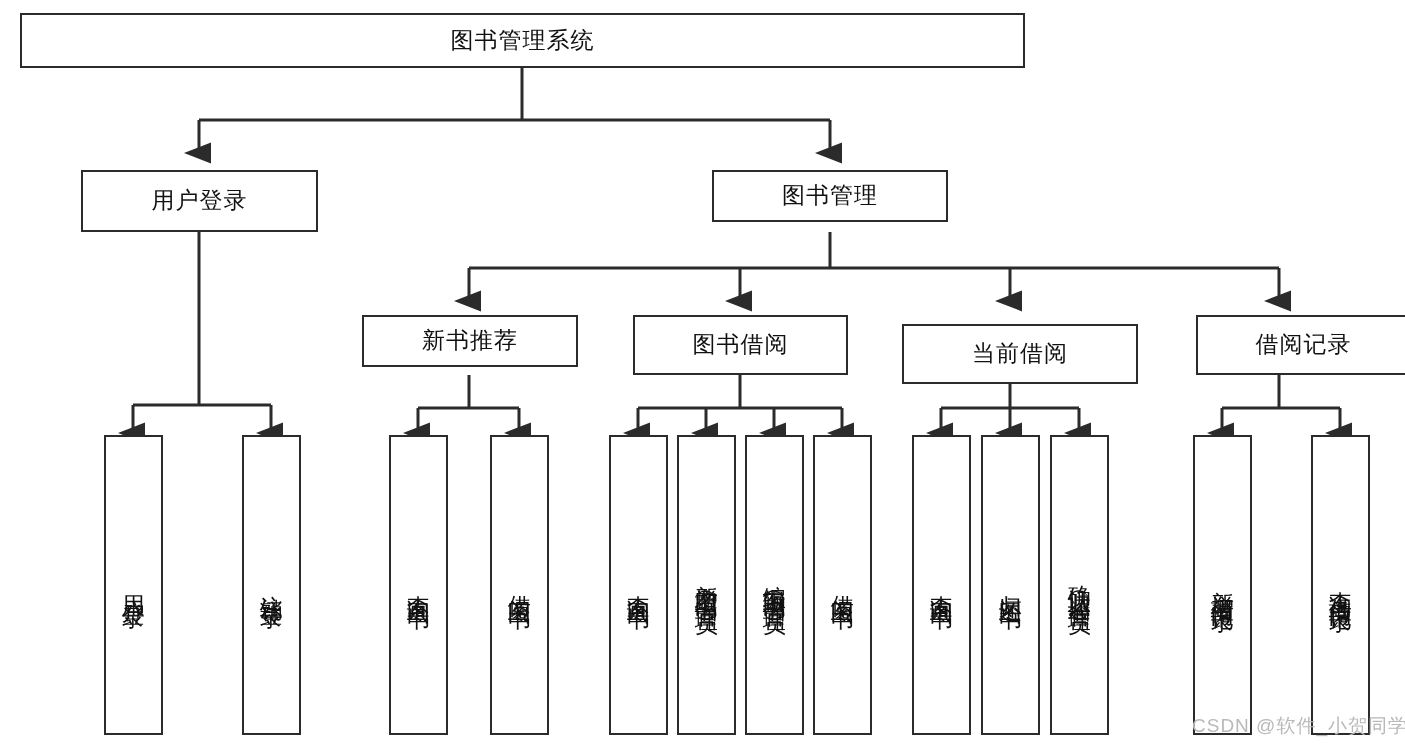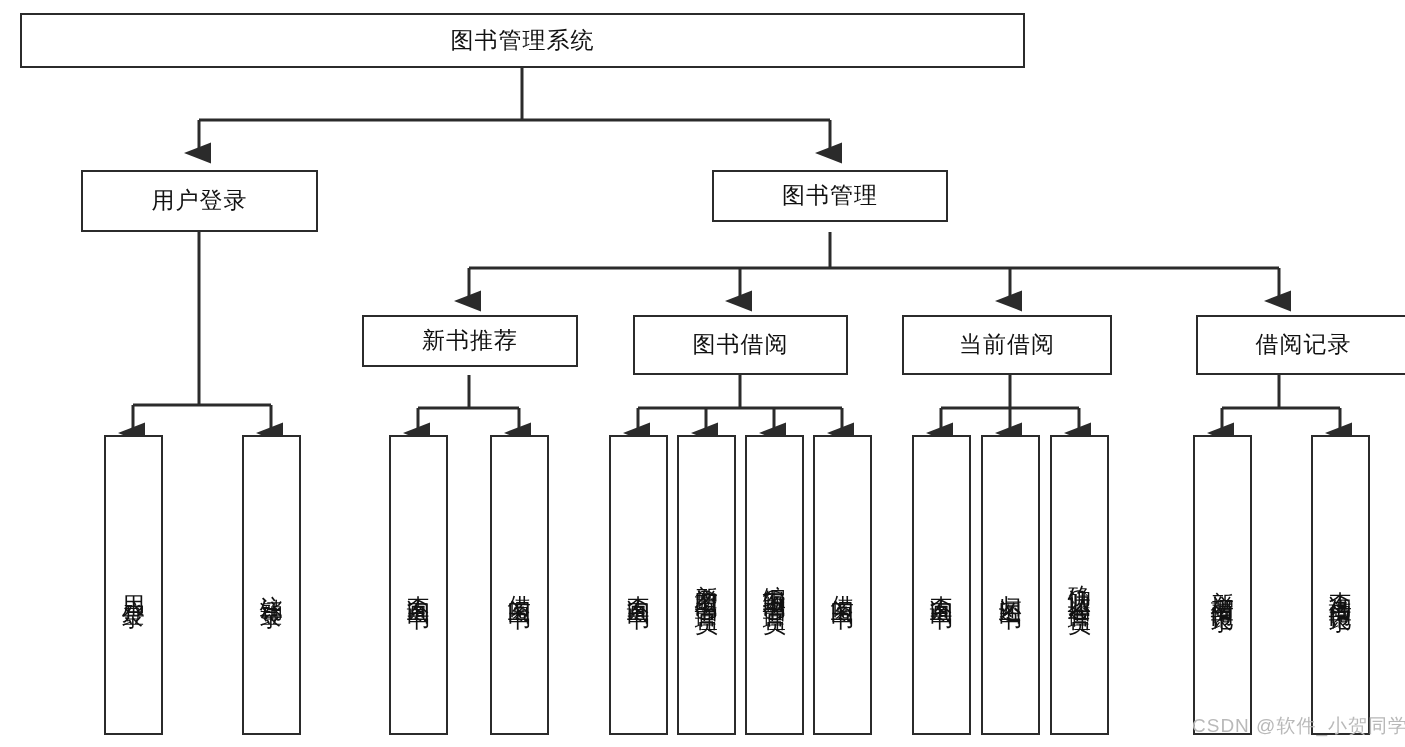--- a/index.html
+++ b/index.html
@@ -125,21 +125,21 @@
   <div class="node horiz" style="left:712px; top:170px; width:236px; height:52px;">
     <span>图书管理</span>
   </div>
 
   <div class="node horiz" style="left:362px; top:315px; width:216px; height:52px;">
     <span>新书推荐</span>
   </div>
   <div class="node horiz" style="left:633px; top:315px; width:215px; height:60px;">
     <span>图书借阅</span>
   </div>
-  <div class="node horiz" style="left:902px; top:315px; width:210px; height:60px;">
+  <div class="node horiz" style="left:902px; top:324px; width:236px; height:60px;">
     <span>当前借阅</span>
   </div>
   <div class="node horiz" style="left:1196px; top:315px; width:215px; height:60px;">
     <span>借阅记录</span>
   </div>
 
   <div class="node vert" style="left:104px; top:435px; width:59px; height:300px;">
     <span class="vtext">用户登录</span>
   </div>
   <div class="node vert" style="left:242px; top:435px; width:59px; height:300px;">

